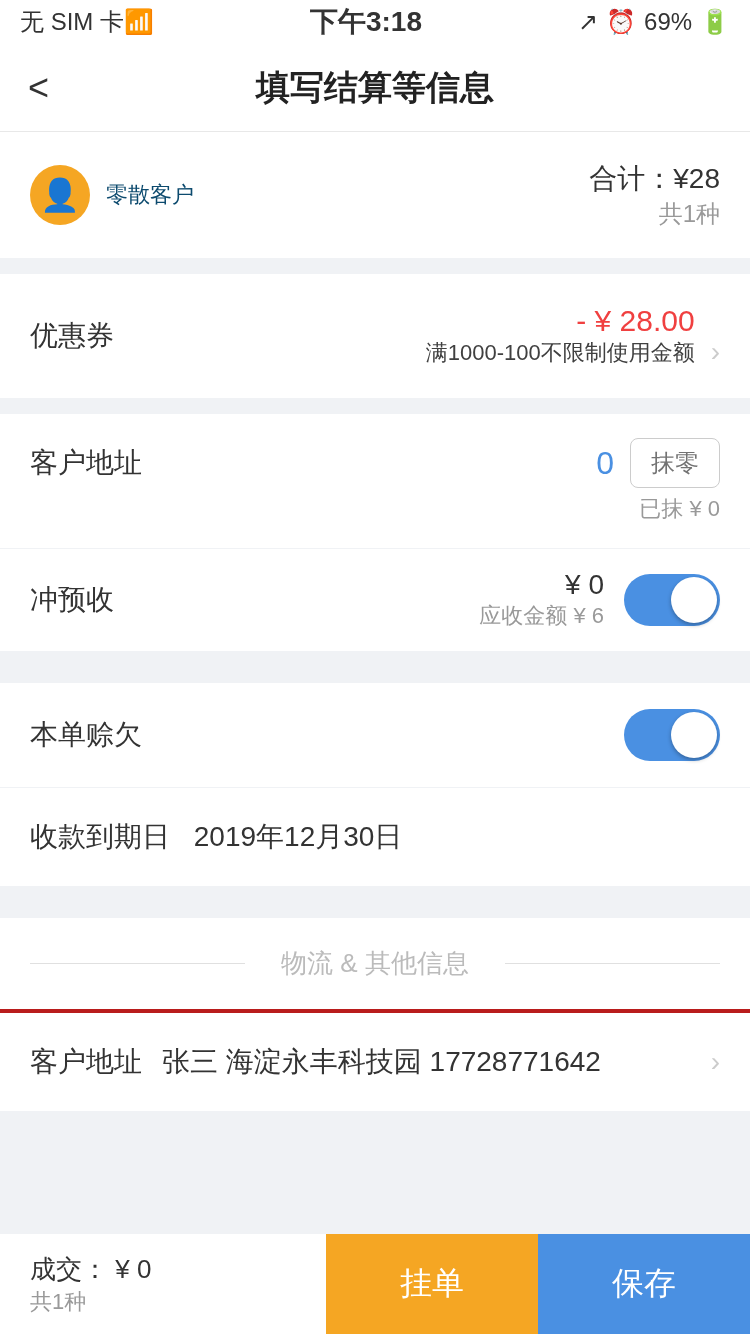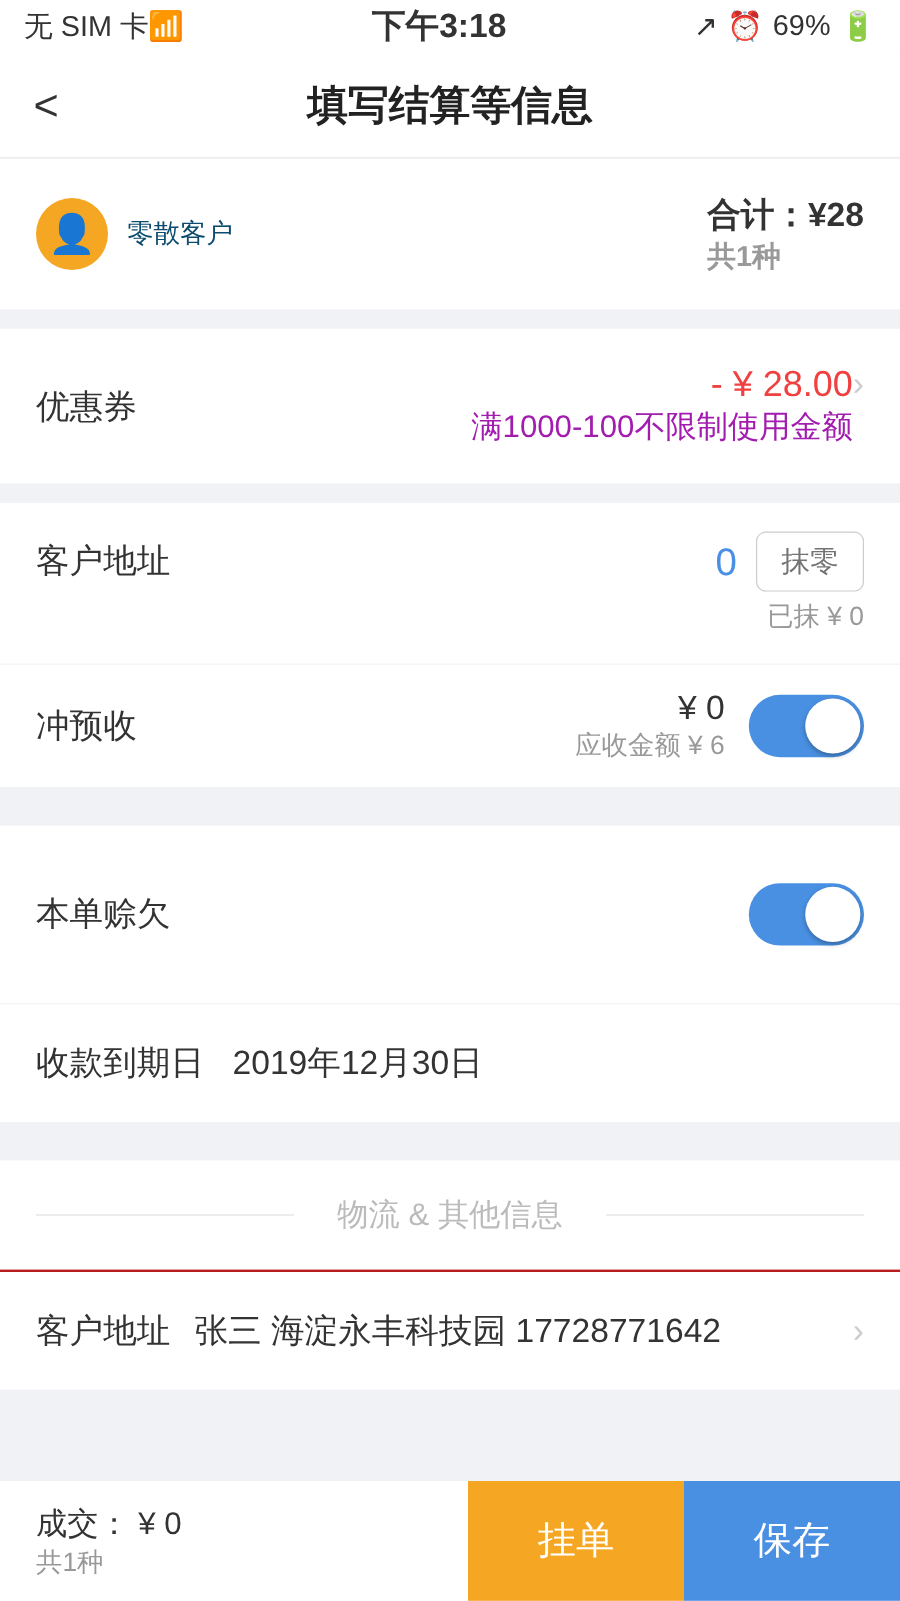--- a/index.html
+++ b/index.html
@@ -93,21 +93,21 @@
       align-items: center;
       justify-content: center;
       font-size: 32px;
       color: #fff;
     }
     .customer-name {
       font-size: 22px;
       color: #0c4a6e;
     }
     .customer-right {
-      font-weight: bold;
+      text-align: right;
     }
     .total-amount {
       font-size: 28px;
       color: #333;
     }
     .total-count {
       font-size: 24px;
       color: #999;
     }
 
@@ -131,33 +131,34 @@
     .form-row:last-child {
       border-bottom: none;
     }
     .form-label {
       font-size: 28px;
       color: #333;
       flex-shrink: 0;
     }
     .form-value-right {
       display: flex;
-      align-items: flex-start;
+      align-items: flex-end;
+      gap: 16px;
     }
     .discount-info {
       text-align: right;
     }
     .discount-amount {
       font-size: 30px;
       color: #f04040;
       font-weight: 500;
     }
     .discount-desc {
-      font-size: 26px;
-      color: #a21caf;
+      font-size: 22px;
+      color: #404040;
     }
     .chevron-right {
       font-size: 28px;
       color: #ccc;
     }
 
     
     .transaction-row {
       padding: 24px 30px;
       border-bottom: 1px solid #f0f2f5;
@@ -250,21 +251,21 @@
 
     
     .credit-section {
       background: #fff;
       margin-top: 16px;
     }
     .credit-row {
       display: flex;
       align-items: center;
       justify-content: space-between;
-      padding: 48px 30px;
+      padding: 26px 30px;
       border-bottom: 1px solid #f0f2f5;
     }
     .credit-label {
       font-size: 28px;
       color: #333;
     }
 
     
     .date-row {
       padding: 30px 30px;
@@ -285,21 +286,21 @@
       margin-top: 16px;
     }
     .logistics-header {
       display: flex;
       align-items: center;
       justify-content: center;
       padding: 28px 30px;
       color: #bbb;
       font-size: 26px;
       gap: 36px;
-      border-bottom: 2px solid #b91c1c;
+      border-bottom: 4px solid #b91c1c;
       margin-top: 10px;
     }
     .logistics-line {
       flex: 1;
       height: 1px;
       background: #e0e0e0;
     }
     .address-row {
       display: flex;
       align-items: center;
@@ -335,21 +336,21 @@
     }
     .bottom-transaction {
       font-size: 26px;
       color: #333;
     }
     .bottom-count {
       font-size: 22px;
       color: #999;
     }
     .bottom-btn {
-      width: 180px;
+      width: 212px;
       height: 100px;
       display: flex;
       align-items: center;
       justify-content: center;
       font-size: 32px;
       color: #fff;
       font-weight: 500;
       cursor: pointer;
       border: none;
     }

